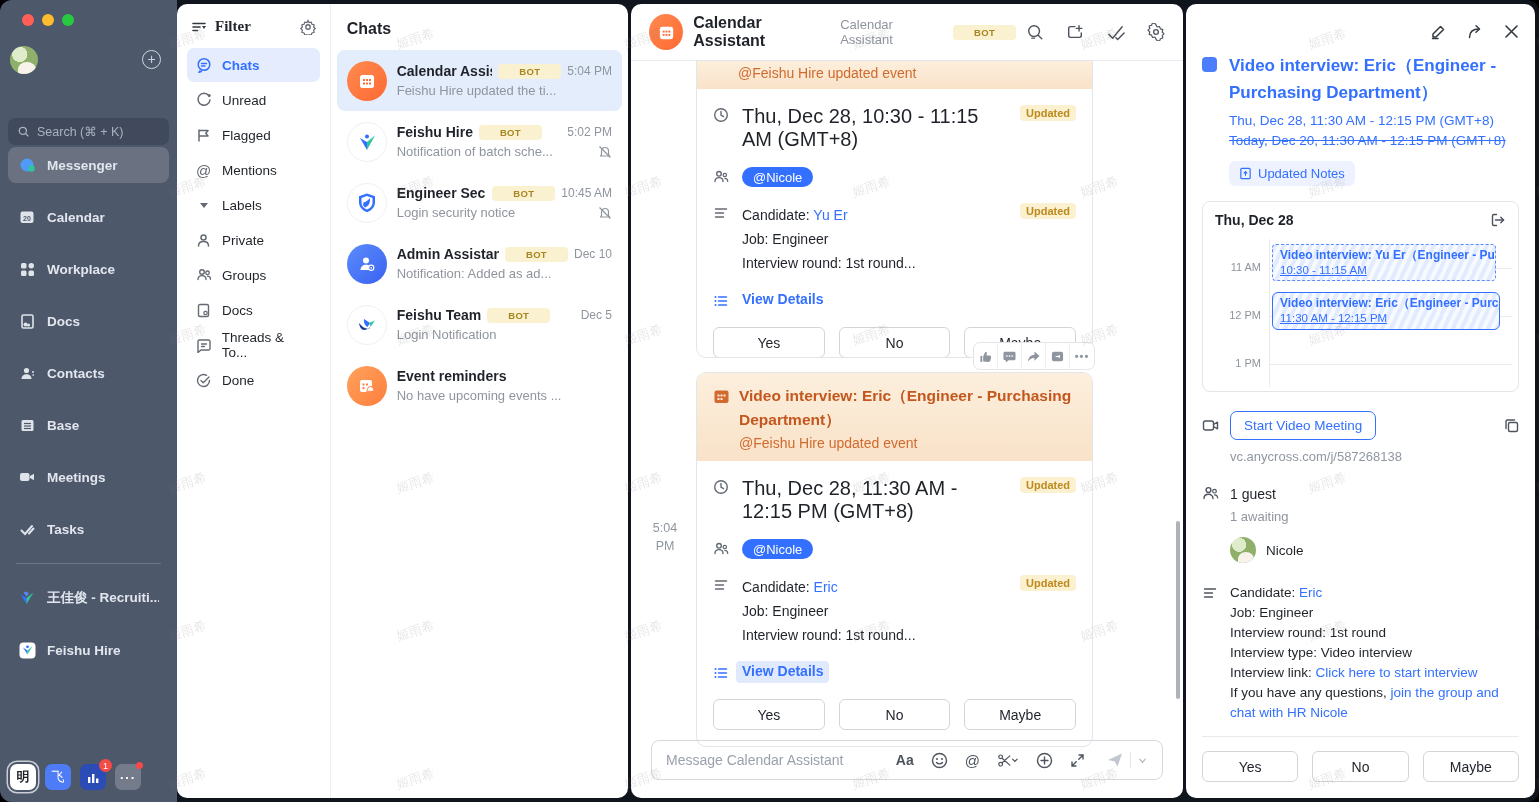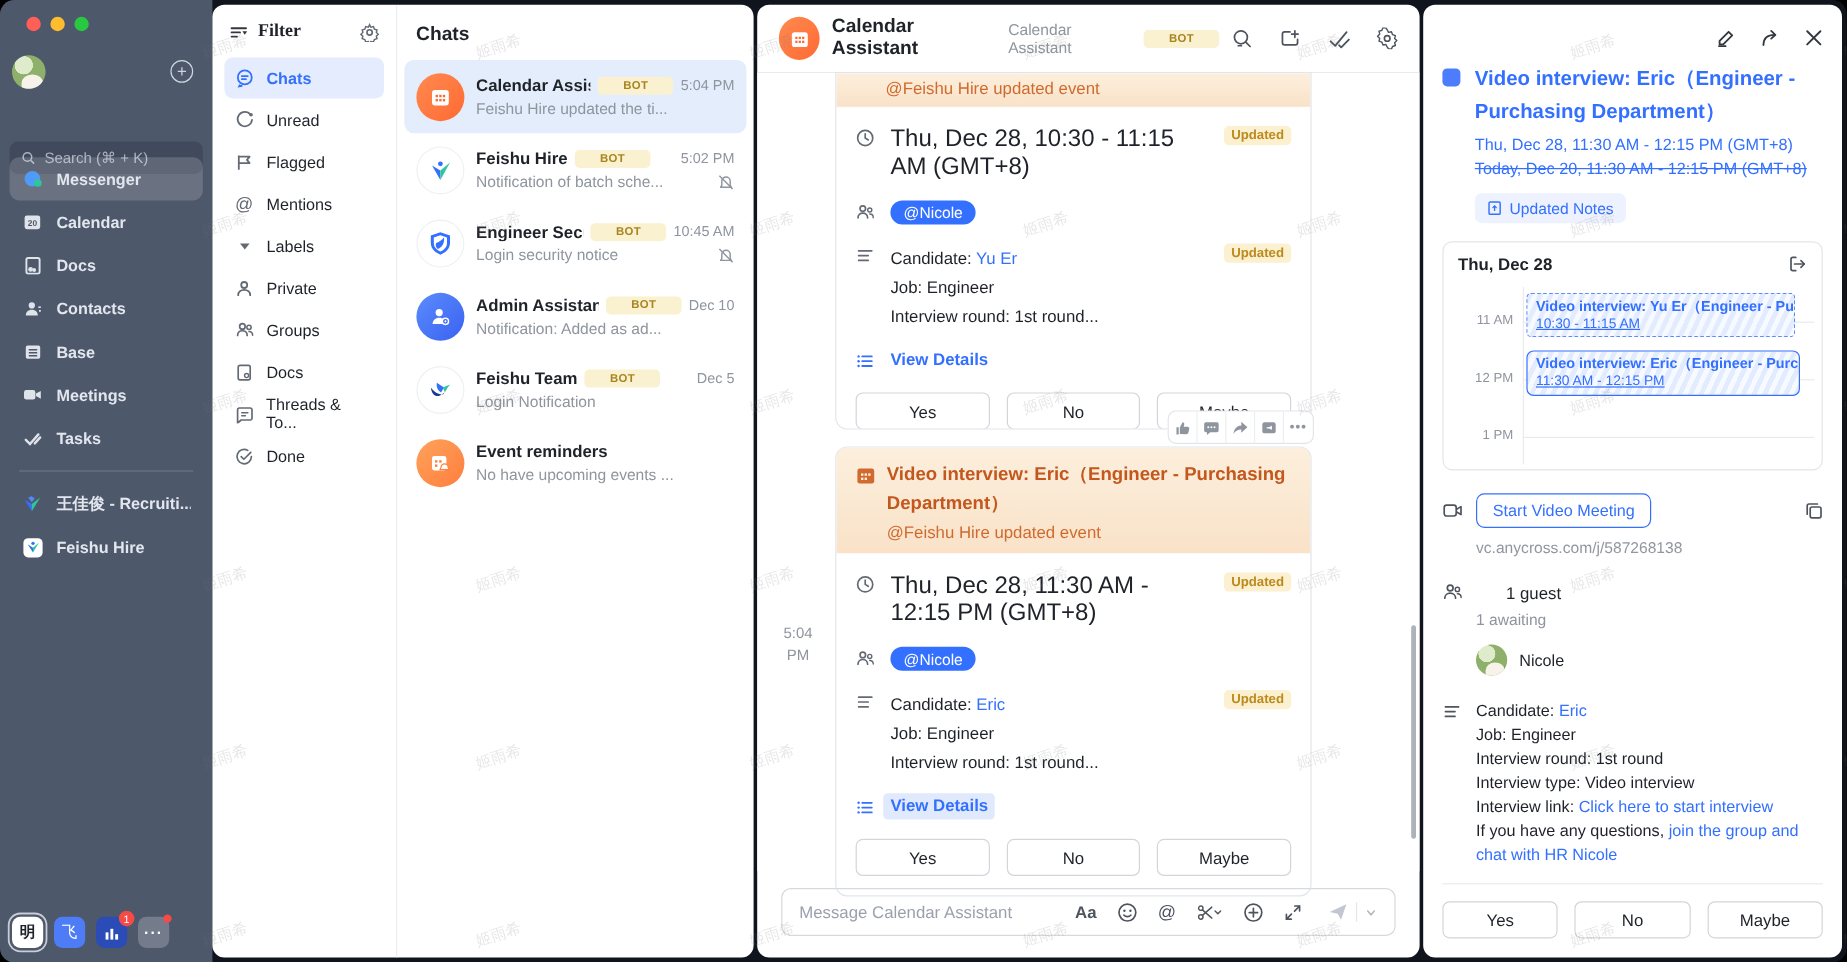--- a/index.html
+++ b/index.html
@@ -14,21 +14,21 @@
   
   .sidebar { position:absolute; left:0; top:0; width:177px; height:100%; background:#4e586b; color:#e2e6ee; }
   .traffic { position:absolute; left:22px; top:14px; display:flex; gap:8px; }
   .traffic span { width:12px; height:12px; border-radius:50%; }
   .avatar-green { border-radius:50%; background:radial-gradient(circle at 35% 30%, #dfeccb 0 28%, #8fb06a 29% 70%, #5d7a43 100%); position:relative; overflow:hidden; }
   .avatar-green::after { content:""; position:absolute; left:30%; bottom:-8%; width:62%; height:52%; background:#f7f3ea; border-radius:50% 50% 0 0; }
   .sb-avatar { position:absolute; left:10px; top:46px; width:28px; height:28px; }
   .sb-plus { position:absolute; right:16px; top:50px; width:19px; height:19px; border:1.5px solid #cfd5e0; border-radius:50%; color:#cfd5e0; font-size:14px; line-height:16px; text-align:center; }
   .sb-search { position:absolute; left:8px; top:90px; width:161px; height:27px; background:#414a5c; border-radius:7px; display:flex; align-items:center; padding:0 9px; gap:7px; color:#aab1bf; font-size:12.5px;margin-top:28px; }
   .sb-nav { position:absolute; left:0; top:131px; width:100%; }
-  .sb-item { height:36px; margin:0 8px; padding:0 10px; display:flex; align-items:center; gap:11px; border-radius:8px; font-size:13.5px; font-weight:600; color:#e2e6ee; }
+  .sb-item { height:36px; margin:16px 8px; padding:0 10px; display:flex; align-items:center; gap:11px; border-radius:8px; font-size:13.5px; font-weight:600; color:#e2e6ee; }
   .sb-item.active { background:rgba(255,255,255,.16); }
   .sb-ic { width:18px; height:18px; display:flex; align-items:center; justify-content:center; flex:0 0 18px; }
   .sb-div { height:1px; background:rgba(255,255,255,.18); margin:9px 16px; }
   .dock { position:absolute; left:10px; bottom:12px; display:flex; gap:9px; }
   .dock-ic { width:26px; height:26px; border-radius:7px; position:relative; display:flex; align-items:center; justify-content:center; font-size:13px; }
   .badge-red { position:absolute; top:-5px; right:-6px; background:#f54a45; color:#fff; font-size:9px; min-width:13px; height:13px; border-radius:7px; display:flex; align-items:center; justify-content:center; padding:0 3px; }
   .dot-red { position:absolute; top:-2px; right:-2px; width:7px; height:7px; background:#f54a45; border-radius:50%; }
 
   
   .list-panel { position:absolute; left:177px; top:4px; width:451px; height:794px; background:#fff; border-radius:10px; display:flex; overflow:hidden; }
@@ -111,21 +111,21 @@
   .mc-hour { position:absolute; left:0; width:58px; text-align:right; font-size:11px; color:#8f959e; }
   .mc-ev { position:absolute; left:69px; padding:2px 7px; background:repeating-linear-gradient(115deg, rgba(51,112,255,.13) 0 4px, rgba(51,112,255,.03) 4px 8px), #fdfeff; overflow:hidden; }
   .mc-ev .et { color:#3370ff; font-size:12px; font-weight:700; white-space:nowrap; }
   .mc-ev .eh { color:#3370ff; font-size:11.5px; text-decoration:underline; white-space:nowrap; }
   .ev1 { top:9px; height:37px; right:22px; border:1px dashed #5b8cff; border-radius:4px; }
   .ev2 { top:57px; height:38px; right:18px; border:1px solid #3370ff; border-radius:6px; }
   .rp-row { display:flex; align-items:center; gap:11px; margin-top:19px; color:#4e545e; }
   .vm-btn { border:1px solid #3370ff; color:#3370ff; font-size:13.5px; border-radius:7px; padding:6px 13px; }
   .rp-copy { margin-left:auto; color:#4e545e; }
   .rp-url { color:#9097a1; font-size:13px; margin:9px 0 0 28px; }
-  .rp-guest-label { font-size:14px; color:#1f2329;margin-left:25px; }
+  .rp-guest-label { font-size:14px; color:#1f2329; }
   .rp-await { font-size:13px; color:#8f959e; margin:7px 0 0 28px; }
   .rp-person { display:flex; align-items:center; gap:10px; margin:13px 0 0 28px; }
   .rp-person .nm { font-size:13.5px; color:#1f2329; }
   .rp-desc { display:flex; gap:11px; margin-top:20px; }
   .rp-desc-lines { font-size:13.5px; color:#1f2329; line-height:20px; }
   .rp-div { height:1px; background:#e8eaed; margin-top:13px; }
   .rp-btns { display:flex; gap:14px; margin-top:14px; }
   svg { display:block; }
 </style>
 </head>
@@ -161,20 +161,31 @@
         <span>Messenger</span>
       </div>
       <div class="sb-item">
         <span class="sb-ic">
             <svg width="16" height="16" viewBox="0 0 16 16">
               <rect x="1.5" y="2.5" width="13" height="11.5" rx="2" fill="#dfe3ea"></rect>
               <text x="8" y="11.5" font-size="7" font-weight="bold" fill="#4e586b" text-anchor="middle">20</text>
             </svg>
           </span>
         <span>Calendar</span>
+      </div>
+      <div class="sb-item">
+        <span class="sb-ic">
+            <svg width="15" height="15" viewBox="0 0 15 15">
+              <rect x="1" y="1" width="5.5" height="5.5" rx="1.5" fill="#dfe3ea"></rect>
+              <rect x="8.5" y="1" width="5.5" height="5.5" rx="2.7" fill="#dfe3ea"></rect>
+              <rect x="1" y="8.5" width="5.5" height="5.5" rx="1.5" fill="#dfe3ea"></rect>
+              <rect x="8.5" y="8.5" width="5.5" height="5.5" rx="1.5" fill="#dfe3ea"></rect>
+            </svg>
+          </span>
+        <span>Workplace</span>
       </div>
       <div class="sb-item">
         <span class="sb-ic">
             <svg width="15" height="15" viewBox="0 0 15 15">
               <rect x="2" y="1" width="11" height="13" rx="1.5" fill="none" stroke="#dfe3ea" stroke-width="1.6"></rect>
               <circle cx="5.5" cy="10.5" r="2" fill="#dfe3ea"></circle>
               <circle cx="8.5" cy="11" r="1.6" fill="#dfe3ea"></circle>
             </svg>
           </span>
         <span>Docs</span>

